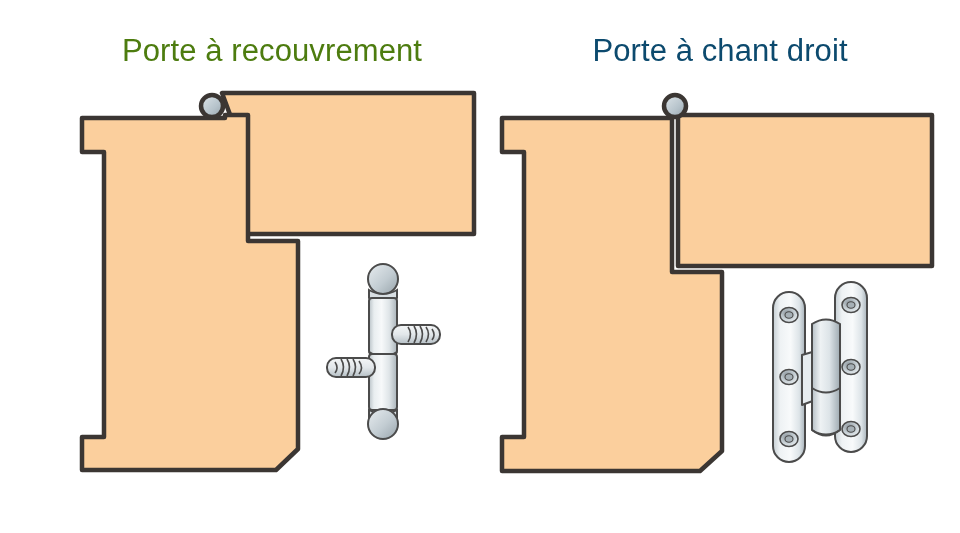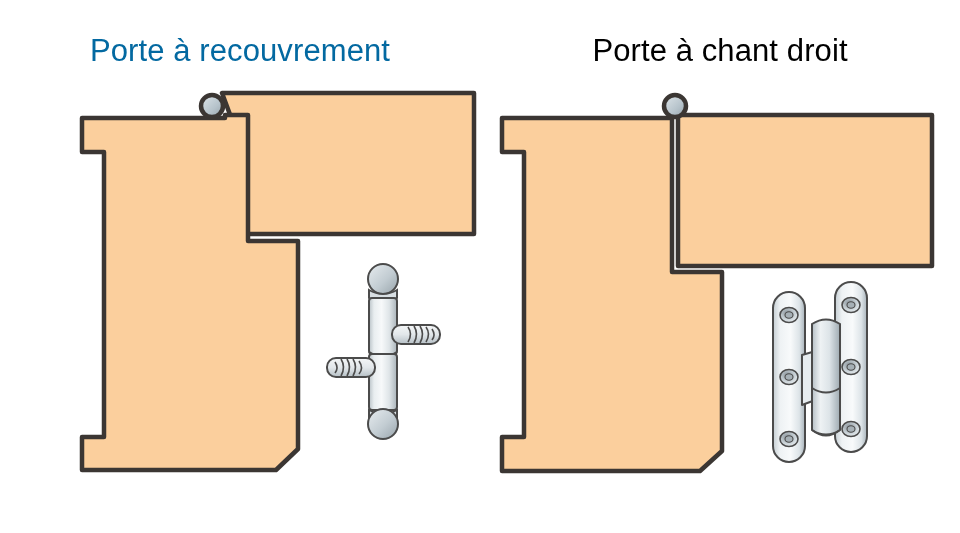--- a/index.html
+++ b/index.html
@@ -52,21 +52,21 @@
   }
   .nosel { user-select: none; }
 </style>
 </head>
 <body style="background: rgb(255, 255, 255);">
 
 <div id="figure" style="background: rgb(255, 255, 255);">
 
   <div class="panel" id="panel-left">
 
-    <div class="panel-title nosel" style="color: #0369a1;">Porte à recouvrement</div>
+    <div class="panel-title nosel" style="color: #4d7c0f; padding-left: 32px;">Porte à recouvrement</div>
 
     <svg class="panel-svg" viewBox="0 0 480 533" xmlns="http://www.w3.org/2000/svg">
       <defs>
         <linearGradient id="metalV-L" x1="0" y1="0" x2="1" y2="0">
           <stop offset="0%" stop-color="#b9c2c7"></stop>
           <stop offset="18%" stop-color="#e9eef0"></stop>
           <stop offset="45%" stop-color="#f7f9fa"></stop>
           <stop offset="72%" stop-color="#dfe5e8"></stop>
           <stop offset="100%" stop-color="#aab4ba"></stop>
         </linearGradient>
@@ -142,21 +142,21 @@
             <path d="M 353 359 q 5 8 0 17"></path>
             <path d="M 359 361 q 5 7 0 13"></path>
           </g>
         </g>
       </g>
     </svg>
   </div>
 
   <div class="panel" id="panel-right">
 
-    <div class="panel-title nosel" style="color: #000000;">Porte à chant droit</div>
+    <div class="panel-title nosel" style="color: #0c4a6e;">Porte à chant droit</div>
 
     <svg class="panel-svg" viewBox="0 0 480 533" xmlns="http://www.w3.org/2000/svg">
       <defs>
         <linearGradient id="leafG-R" x1="0" y1="0" x2="1" y2="0">
           <stop offset="0%" stop-color="#c5ced3"></stop>
           <stop offset="22%" stop-color="#eef2f4"></stop>
           <stop offset="55%" stop-color="#f8fafb"></stop>
           <stop offset="82%" stop-color="#dde4e8"></stop>
           <stop offset="100%" stop-color="#a9b4bb"></stop>
         </linearGradient>

